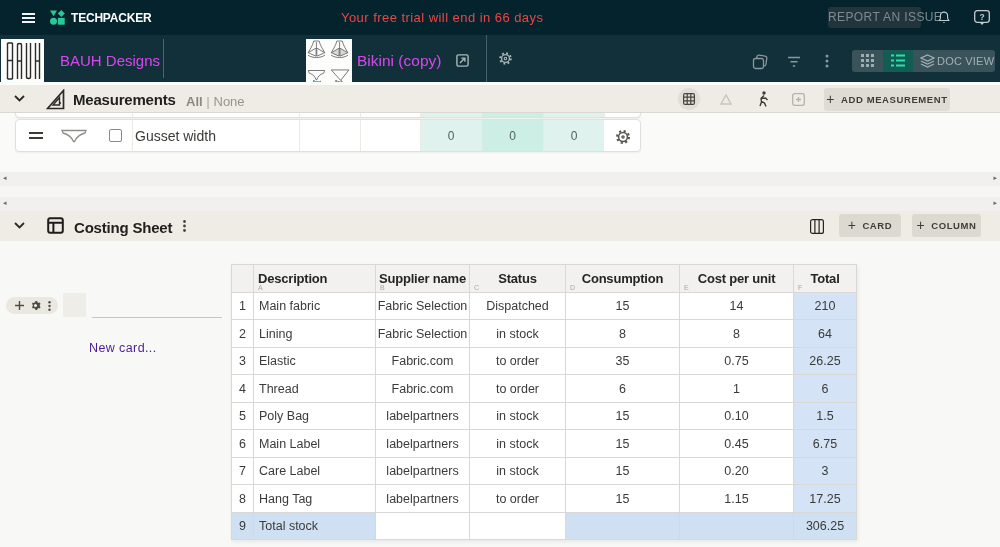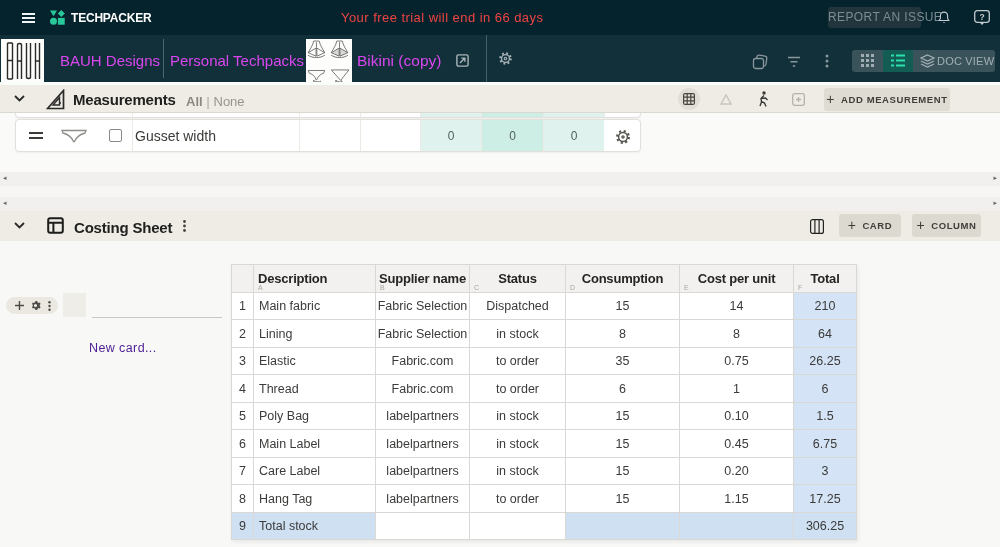--- a/index.html
+++ b/index.html
@@ -95,21 +95,20 @@
       <g stroke="#2a2a28" stroke-width="1.4" fill="none">
         <path d="M6.5 4v36 M11.5 4v36 M6.5 4h5 M6.5 21.5h5 M6.5 40h5"></path>
         <path d="M16.5 40V6c0-2 4-2 4 0v34 M16.5 22h4"></path>
         <path d="M25.5 4v34c0 2 4 2 4 0V4"></path>
         <path d="M34.5 4v36 M38.5 4v36 M34.5 22h4"></path>
       </g>
     </svg>
   </div>
   <div class="b2txt" style="left:60px">BAUH Designs</div>
   <div class="sep2"></div>
-  <div class="b2txt" style="left:170px">Personal Techpacks</div>
   <div class="thumb" style="top:4px">
     <svg width="46" height="45" viewBox="0 0 46 45">
       <g fill="none" stroke="#555" stroke-width="0.7" transform="translate(-2.2,-1.5) scale(1.1)">
 
         <path d="M9 3.2 L14 3.2 M9 3.2 C8.2 7.2 6 10 4 13.8 M14 3.2 C14.8 7.2 17 10 19 13.8 M11.5 4.2 L11.5 9.4"></path>
         <path d="M4 13.8 L11.2 9.6 L11.1 17 Z M19 13.8 L11.8 9.6 L11.9 17 Z"></path>
         <path d="M3.8 16 C8 19 15 19 19.2 16"></path>
 
         <path d="M30 3.2 L35 3.2 M30 3.2 C29.2 7.2 27 10 25 13.8 M35 3.2 C35.8 7.2 38 10 40 13.8 M32.5 4.2 L32.5 9.4"></path>
         <path d="M25 13.8 L32.2 9.6 L32.1 17 Z M40 13.8 L32.8 9.6 L32.9 17 Z" fill="#d8d8d6"></path>

